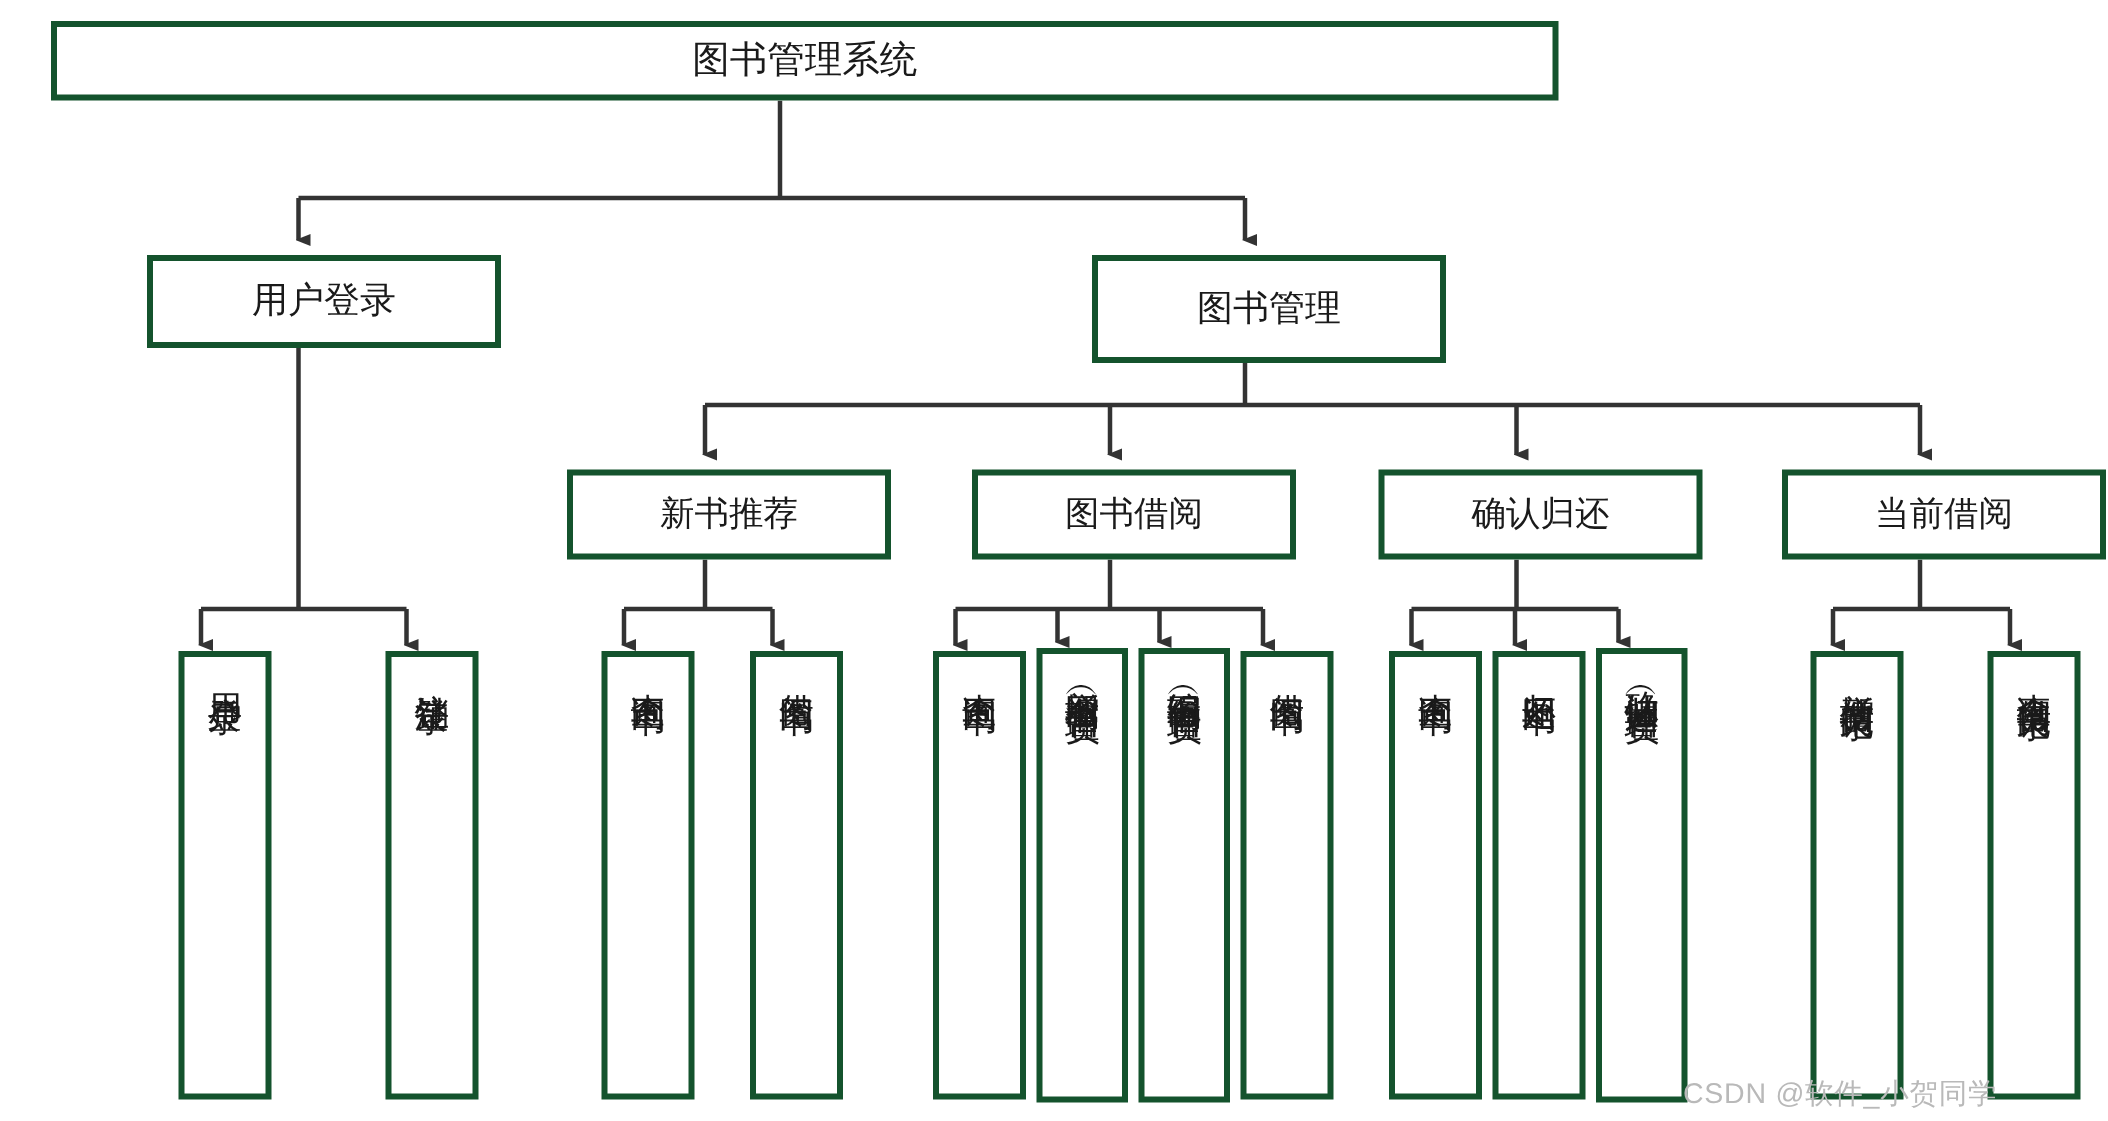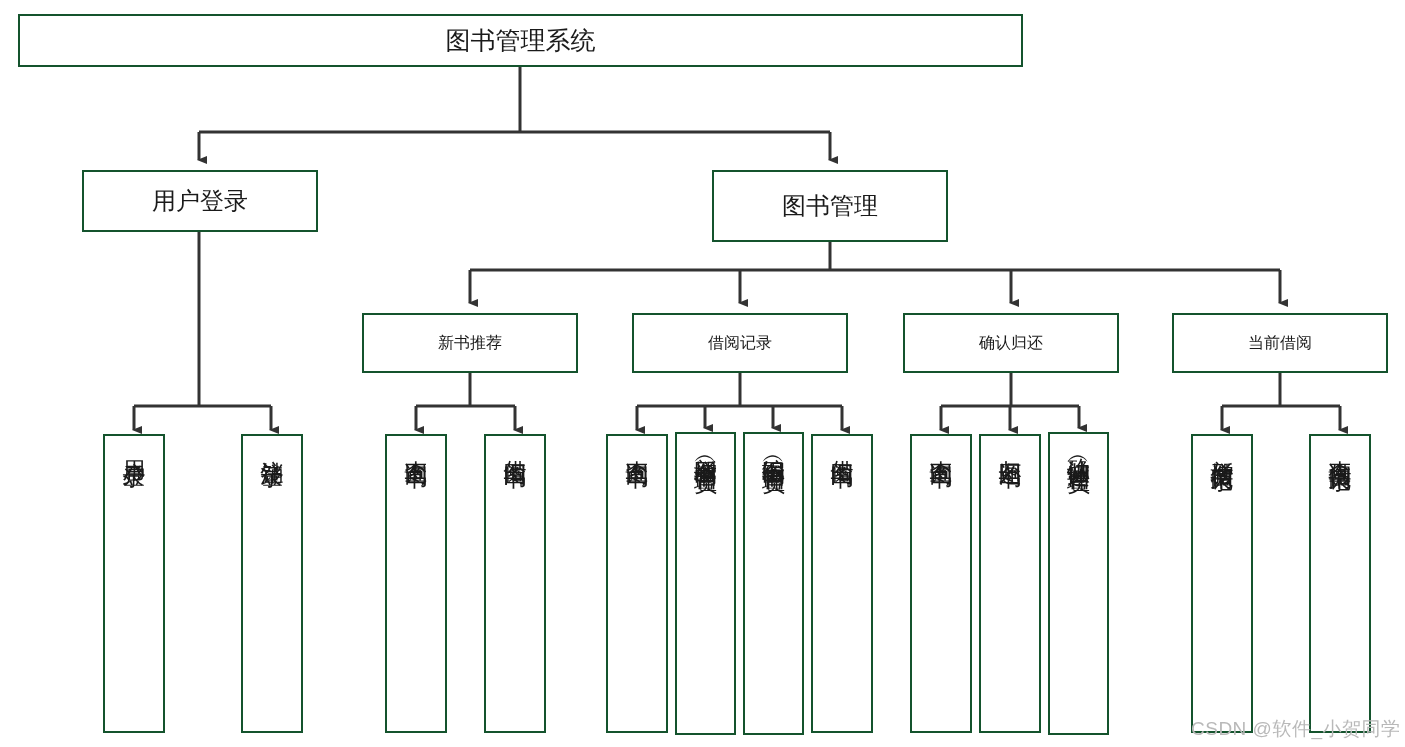--- a/index.html
+++ b/index.html
@@ -23,35 +23,36 @@
     left: 0;
     top: 0;
     width: 1405px;
     height: 747px;
     pointer-events: none;
   }
   .node {
     position: absolute;
     box-sizing: border-box;
     background: #ffffff;
-    border: 2px solid #14532d;
+    border: 4px solid #14532d;
     display: flex;
     align-items: center;
     justify-content: center;
     color: #1a1a1a;
+    margin-left: 16px;
   }
   .node .lbl {
     display: block;
     text-align: center;
     line-height: 1.18;
   }
   
   .node.root       { font-size: 25px; }
   .node.level2     { font-size: 24px; }
-  .node.level3     { font-size: 16px; }
+  .node.level3     { font-size: 23px; }
   .node.leaf       { font-size: 23px; padding: 6px 0 4px 0; align-items: flex-start; }
   .node.leaf .lbl {
     writing-mode: vertical-rl;
     text-orientation: upright;
     letter-spacing: 2px;
     white-space: nowrap;
     margin: 0 auto;
   }
   .watermark {
     position: absolute;
@@ -126,21 +127,21 @@
     <span class="lbl">用户登录</span>
   </div>
   <div class="node level2" style="left:712px; top:170px; width:236px; height:72px;">
     <span class="lbl">图书管理</span>
   </div>
 
   <div class="node level3" style="left:362px; top:313px; width:216px; height:60px;">
     <span class="lbl">新书推荐</span>
   </div>
   <div class="node level3" style="left:632px; top:313px; width:216px; height:60px;">
-    <span class="lbl">借阅记录</span>
+    <span class="lbl">图书借阅</span>
   </div>
   <div class="node level3" style="left:903px; top:313px; width:216px; height:60px;">
     <span class="lbl">确认归还</span>
   </div>
   <div class="node level3" style="left:1172px; top:313px; width:216px; height:60px;">
     <span class="lbl">当前借阅</span>
   </div>
 
   <div class="node leaf" style="left:103px; top:434px; width:62px; height:299px;">
     <span class="lbl">用户登录</span>
@@ -179,15 +180,15 @@
     <span class="lbl">确认归还（管理员）</span>
   </div>
 
   <div class="node leaf" style="left:1191px; top:434px; width:62px; height:299px;">
     <span class="lbl">新增借阅记录</span>
   </div>
   <div class="node leaf" style="left:1309px; top:434px; width:62px; height:299px;">
     <span class="lbl">查询借阅记录</span>
   </div>
 
-  <div class="watermark" style="left:1191px; top:716px;">CSDN @软件_小贺同学</div>
+  <div class="watermark" style="left:1122px; top:716px;">CSDN @软件_小贺同学</div>
 
 </div>
 
 </body></html>

